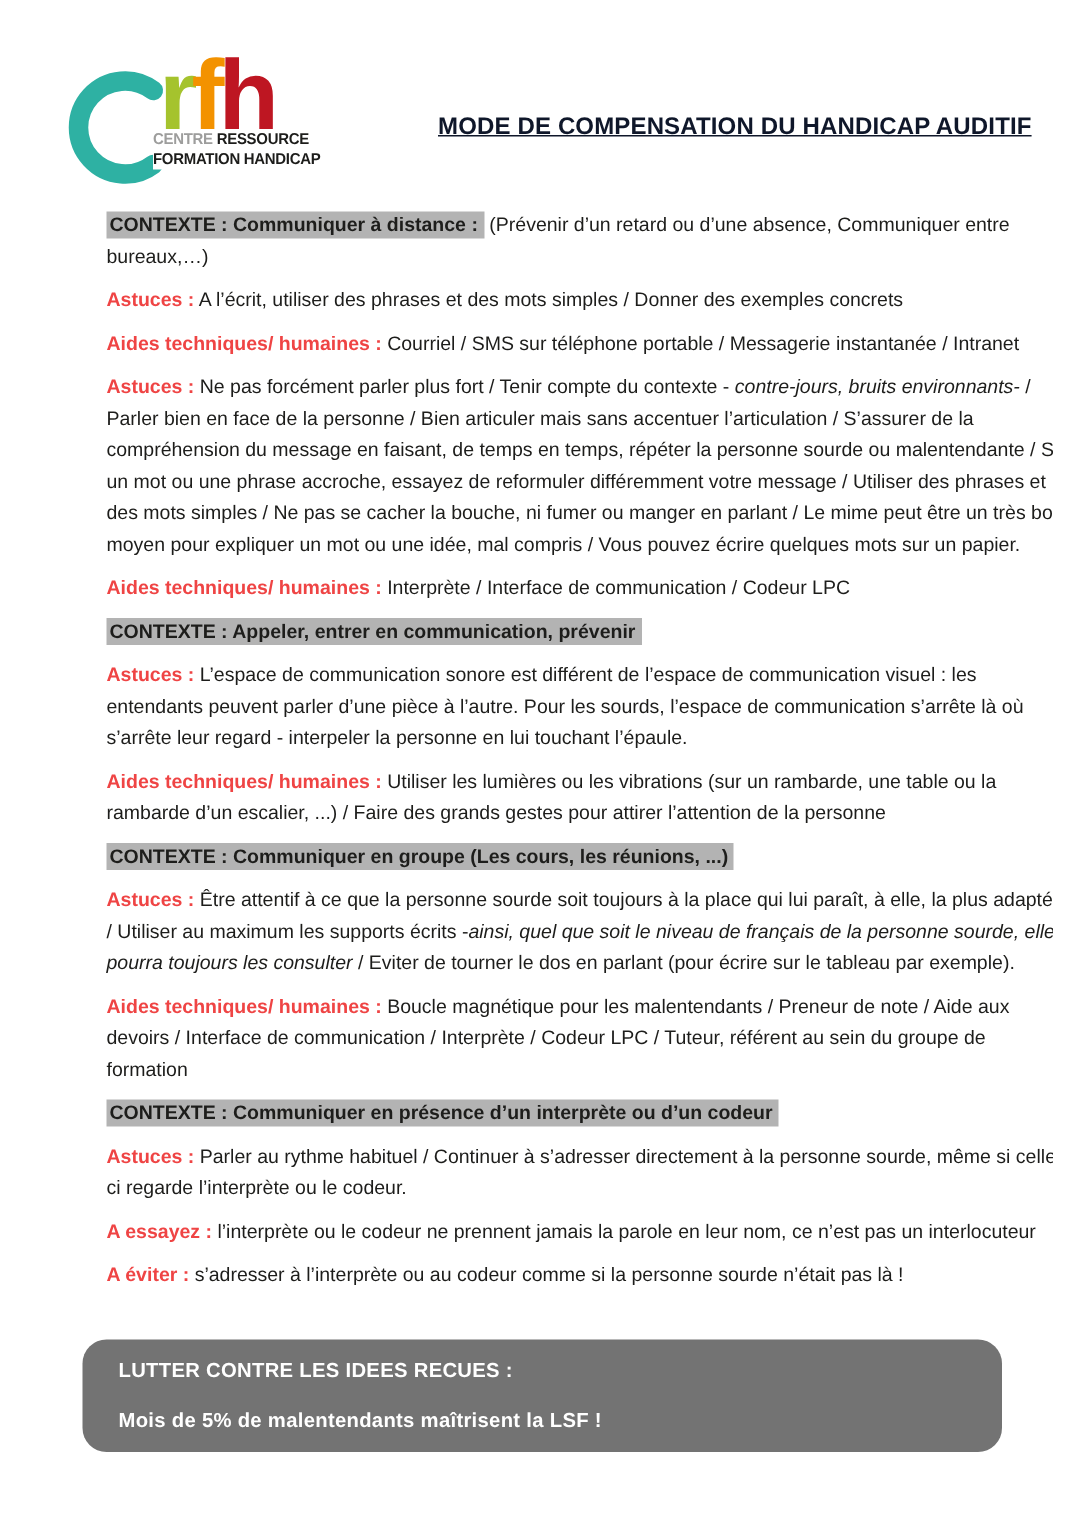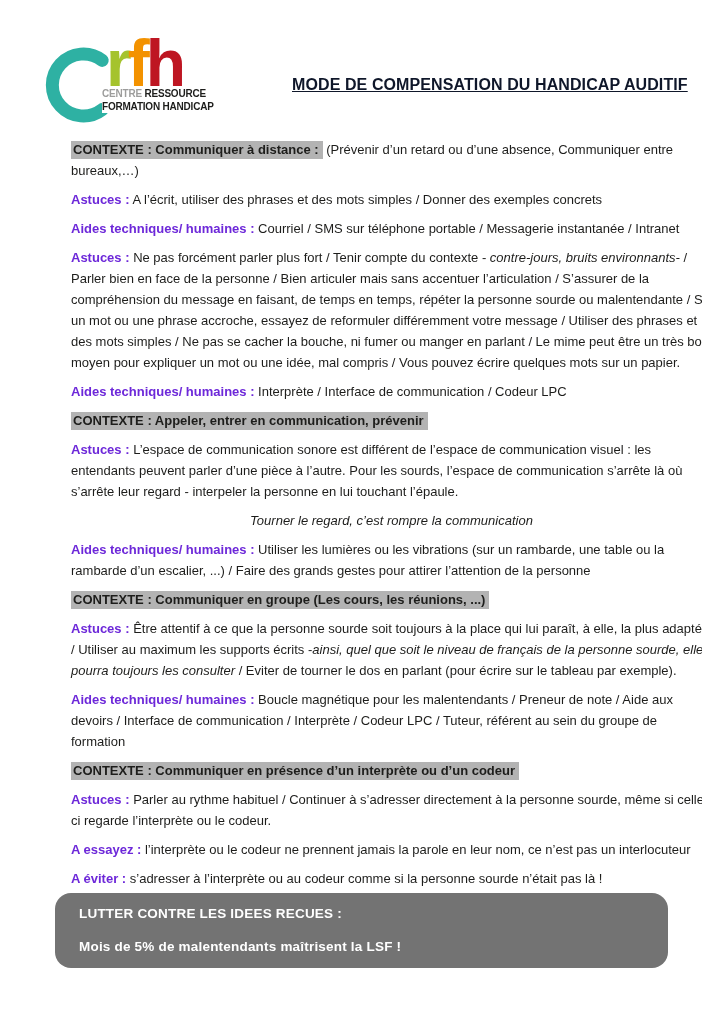--- a/index.html
+++ b/index.html
@@ -35,21 +35,21 @@
     letter-spacing:0.1px; white-space:nowrap; color:#0f172a;
   }
 
   
   .content { position:absolute; left:43px; top:139px; width:641px;margin-left:28px; }
   .content p { font-size:13px; line-height:21px; margin:0 0 8px 0; }
   .ctx-hl {
     background:#b3b3b3; font-weight:700; padding:1px 4px 2px 2px;
     -webkit-box-decoration-break:clone; box-decoration-break:clone;
   }
-  .lbl { color:#6d28d9; font-weight:700; }
+  .lbl { color:#ef4444; font-weight:700; }
   .it { font-style:italic; }
   .quote { text-align:center; font-style:italic; }
 
   
   .banner {
     position:absolute; left:55px; top:893px; width:613px; height:75px;
     background:#737373; border-radius:16px; color:#ffffff;
     padding:14px 24px 0 24px;
   }
   .banner p { font-size:13.5px; font-weight:700; line-height:1; margin:0 0 19px 0; letter-spacing:0.2px; }
@@ -76,21 +76,20 @@
 
     <p><span class="ctx-hl">CONTEXTE : Communiquer à distance :</span><span> (Prévenir d’un retard ou d’une absence, Communiquer entre bureaux,…)</span></p>
     <p><span class="lbl">Astuces :</span><span> A l’écrit, utiliser des phrases et des mots simples / Donner des exemples concrets</span></p>
     <p><span class="lbl">Aides techniques/ humaines :</span><span> Courriel / SMS sur téléphone portable / Messagerie instantanée / Intranet</span></p>
 
     <p><span class="lbl">Astuces :</span><span> Ne pas forcément parler plus fort / Tenir compte du contexte - </span><span class="it">contre-jours, bruits environnants-</span><span> / Parler bien en face de la personne / Bien articuler mais sans accentuer l’articulation / S’assurer de la compréhension du message en faisant, de temps en temps, répéter la personne sourde ou malentendante / Si un mot ou une phrase accroche, essayez de reformuler différemment votre message / Utiliser des phrases et des mots simples / Ne pas se cacher la bouche, ni fumer ou manger en parlant / Le mime peut être un très bon moyen pour expliquer un mot ou une idée, mal compris / Vous pouvez écrire quelques mots sur un papier.</span></p>
     <p><span class="lbl">Aides techniques/ humaines :</span><span> Interprète / Interface de communication / Codeur LPC</span></p>
 
     <p><span class="ctx-hl">CONTEXTE : Appeler, entrer en communication, prévenir</span></p>
     <p><span class="lbl">Astuces :</span><span> L’espace de communication sonore est différent de l’espace de communication visuel : les entendants peuvent parler d’une pièce à l’autre. Pour les sourds, l’espace de communication s’arrête là où s’arrête leur regard - interpeler la personne en lui touchant l’épaule.</span></p>
-    <p class="quote">Tourner le regard, c’est rompre la communication</p>
     <p><span class="lbl">Aides techniques/ humaines :</span><span> Utiliser les lumières ou les vibrations (sur un rambarde, une table ou la rambarde d’un escalier, ...) / Faire des grands gestes pour attirer l’attention de la personne</span></p>
 
     <p><span class="ctx-hl">CONTEXTE : Communiquer en groupe  (Les cours, les réunions, ...)</span></p>
     <p><span class="lbl">Astuces :</span><span> Être attentif à ce que la personne sourde soit toujours à la place qui lui paraît, à elle, la plus adaptée / Utiliser au maximum les supports écrits -</span><span class="it">ainsi, quel que soit le niveau de français de la personne sourde, elle pourra toujours les consulter</span><span> / Eviter de tourner le dos en parlant (pour écrire sur le tableau par exemple).</span></p>
     <p><span class="lbl">Aides techniques/ humaines :</span><span> Boucle magnétique pour les malentendants / Preneur de note / Aide aux devoirs / Interface de communication / Interprète / Codeur LPC / Tuteur, référent au sein du groupe de formation</span></p>
 
     <p><span class="ctx-hl">CONTEXTE : Communiquer en présence d’un interprète ou d’un codeur</span></p>
     <p><span class="lbl">Astuces :</span><span> Parler au rythme habituel / Continuer à s’adresser directement à la personne sourde, même si celle-ci regarde l’interprète ou le codeur.</span></p>
     <p><span class="lbl">A essayez :</span><span> l’interprète ou le codeur ne prennent jamais la parole en leur nom, ce n’est pas un interlocuteur</span></p>
     <p><span class="lbl">A éviter :</span><span> s’adresser à l’interprète ou au codeur comme si la personne sourde n’était pas là !</span></p>

